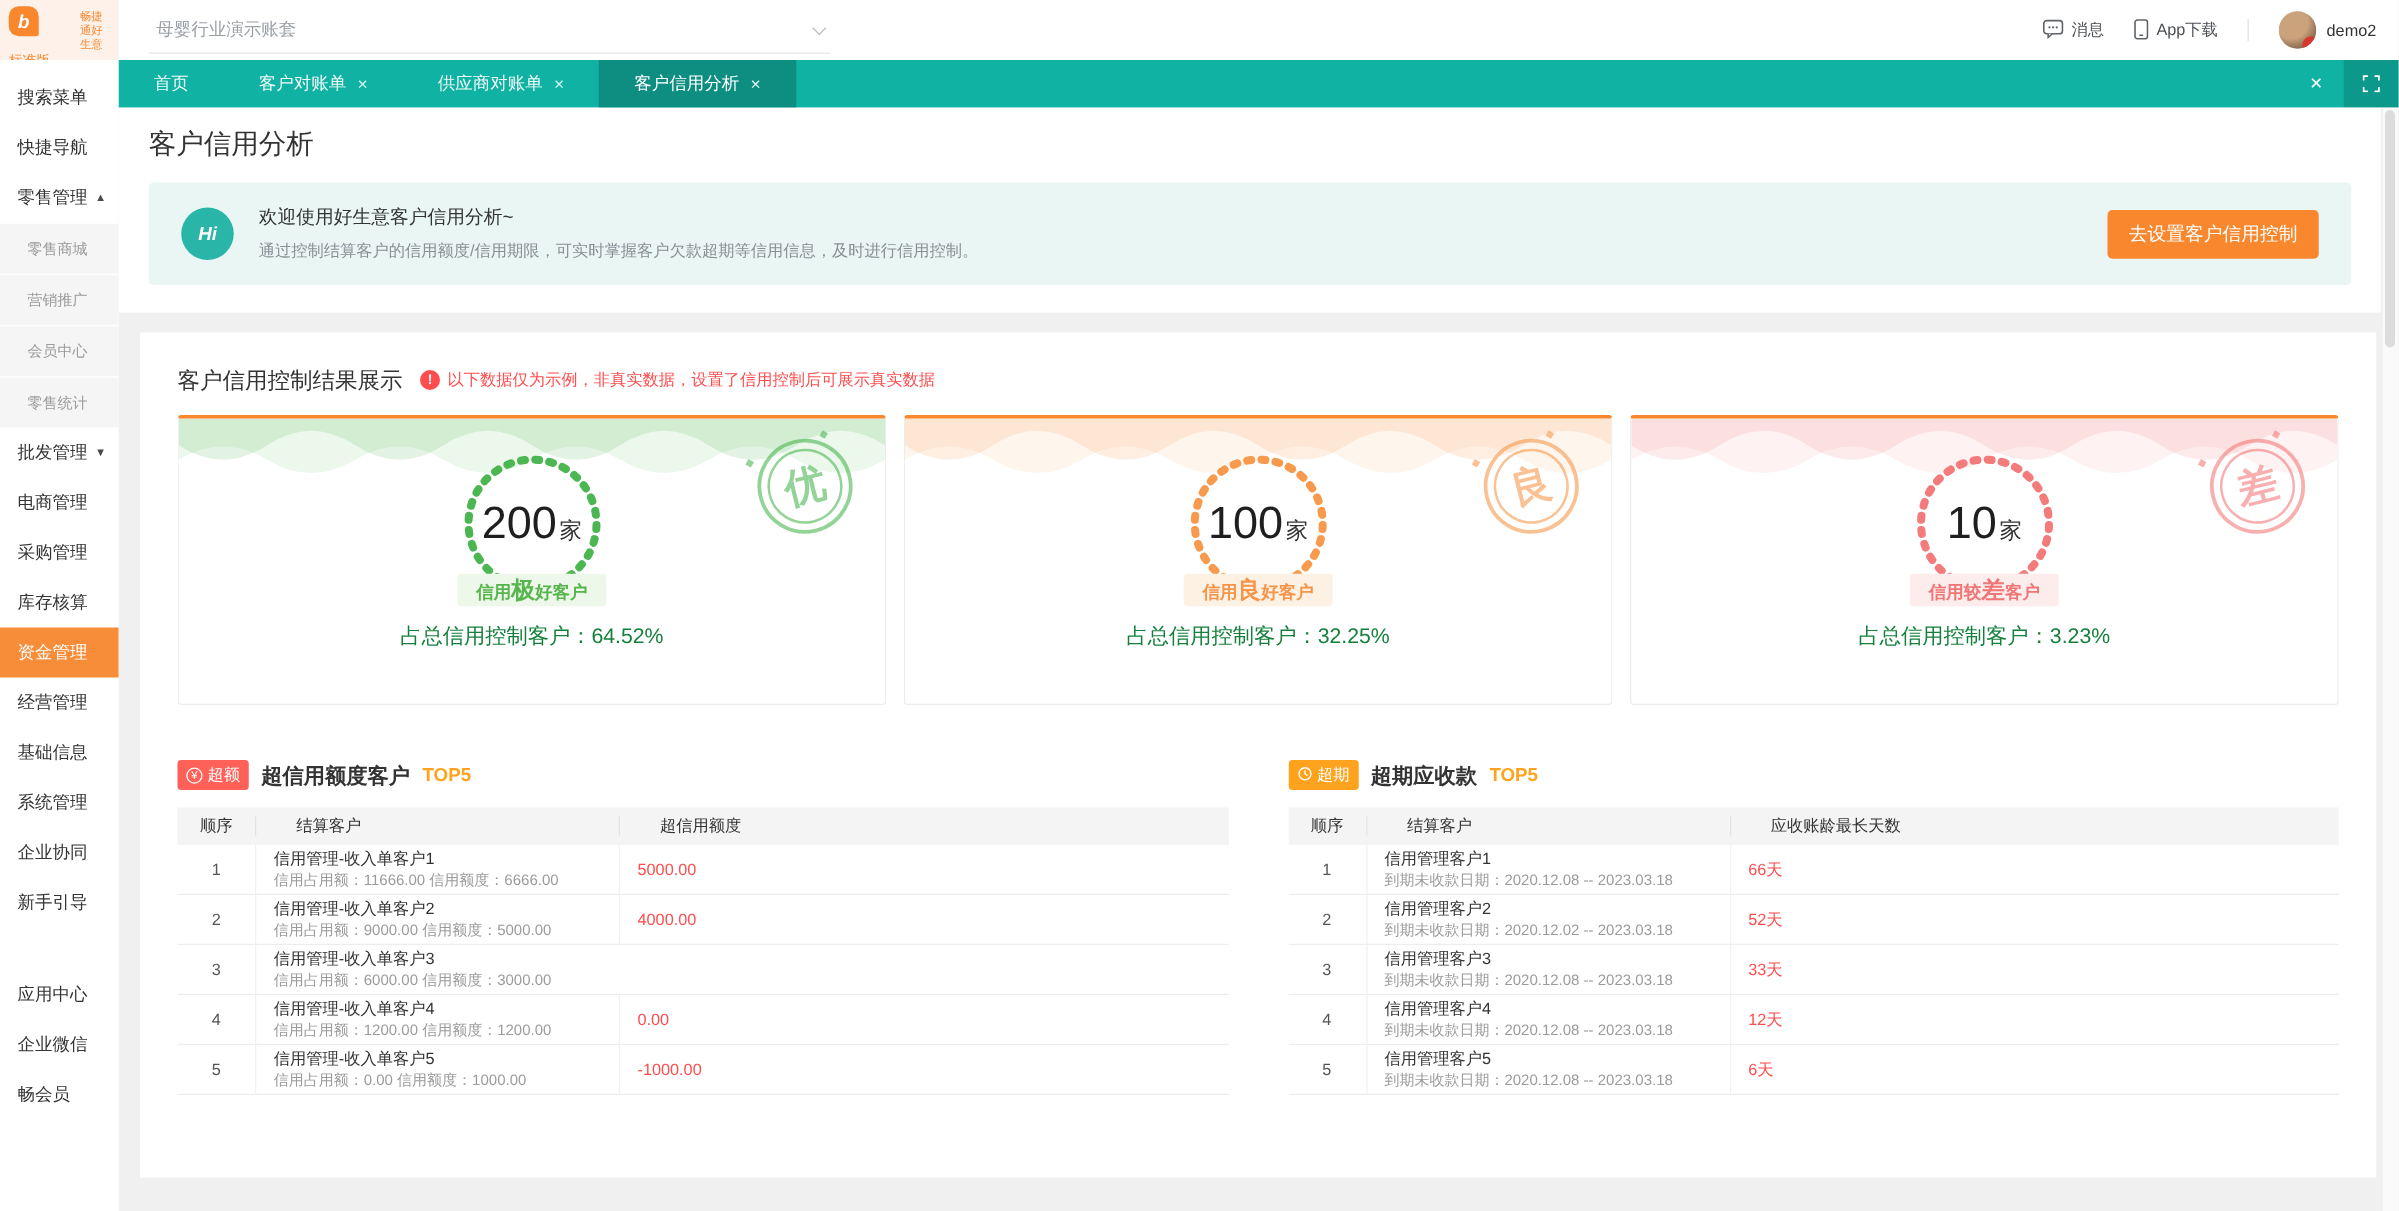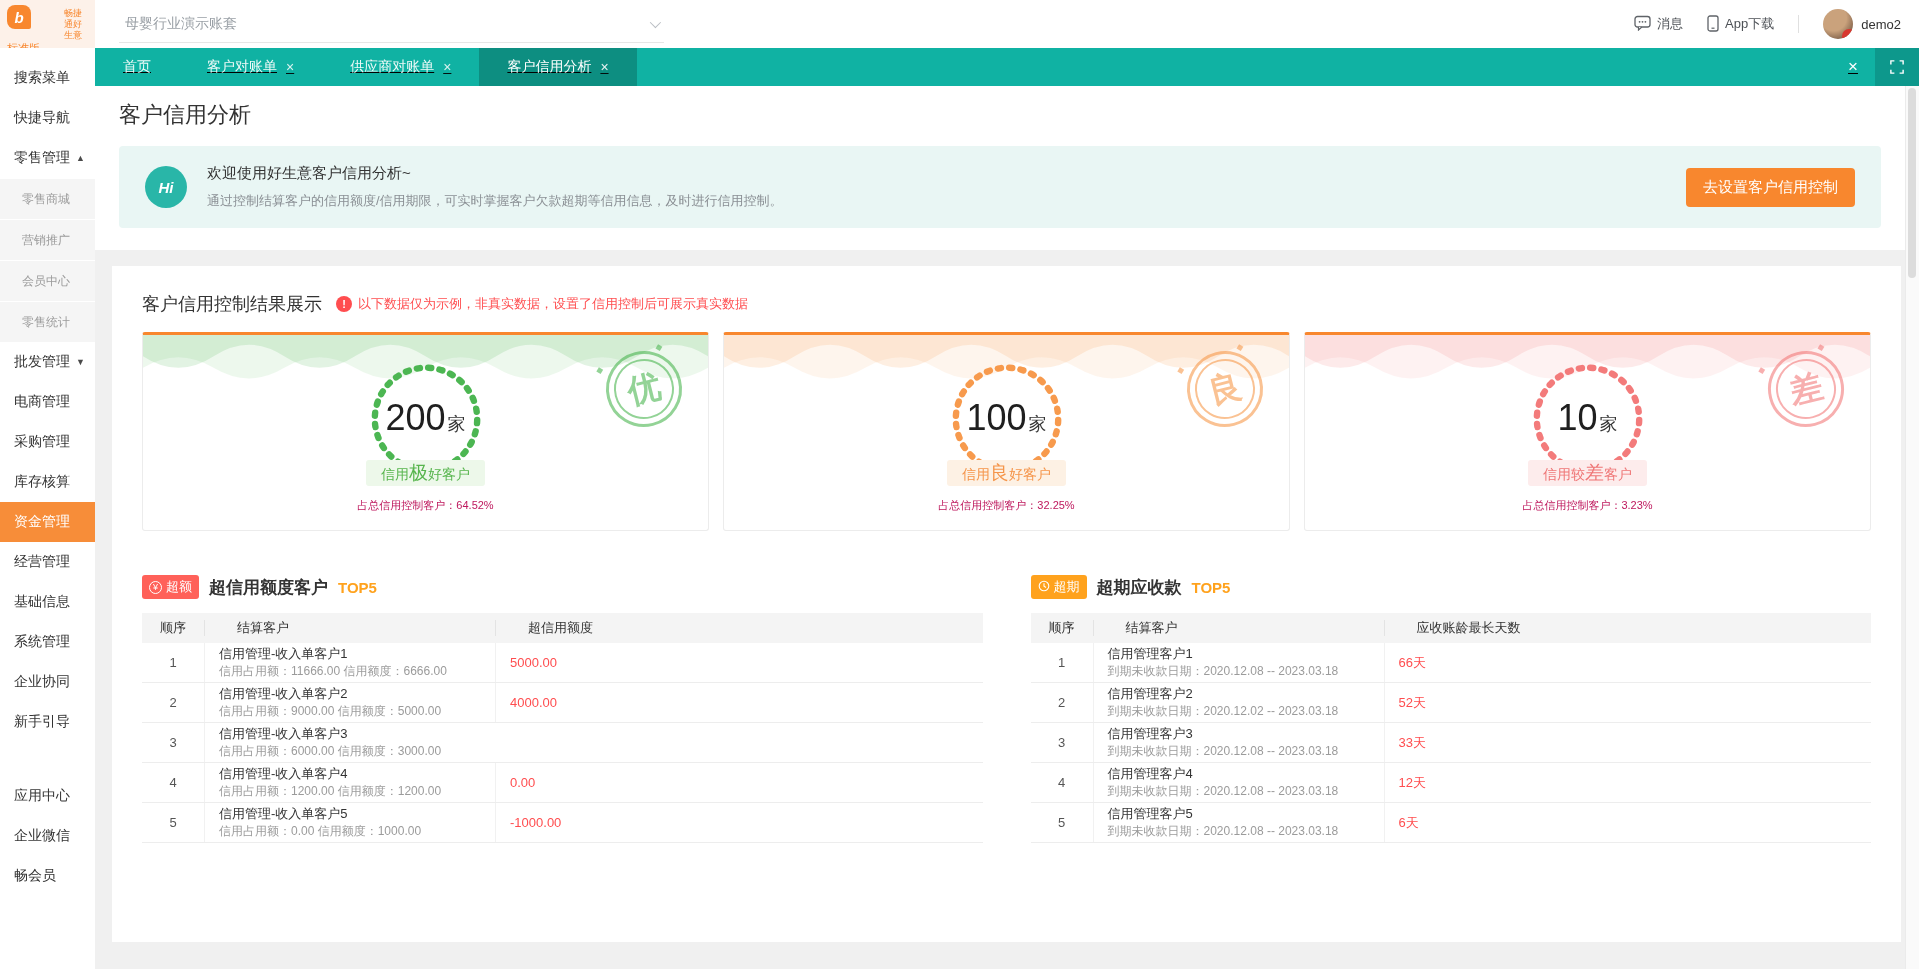--- a/index.html
+++ b/index.html
@@ -29,21 +29,21 @@
   .top-divider { width:1px; height:18px; background:#e0e0e0; }
   .user-box { display:flex; align-items:center; gap:8px; cursor:pointer; }
   .avatar { width:30px; height:30px; border-radius:50%;
             background:radial-gradient(circle at 35% 30%, #caa27c 0 45%, #8a6a51 75%, #5f4636),
                        linear-gradient(135deg,#b08968,#6d4c3d); position:relative; overflow:hidden; }
   .avatar::after { content:""; position:absolute; right:-3px; bottom:-4px; width:14px; height:14px;
                    background:#d8372f; border-radius:50%; }
   .username { font-size:13px; color:#333; }
 
   
-  .tabbar { background:var(--teal,#10b2a3); display:flex; align-items:stretch;text-decoration:underline; }
+  .tabbar { background:var(--teal,#10b2a3); display:flex; align-items:stretch; }
   .tab { display:flex; align-items:center; padding:0 28px; color:#effaf8; font-size:14px; cursor:pointer; }
   .tab.active { background:var(--teal-dark,#0d8e81); color:#fff; }
   .tab-close { margin-left:9px; font-size:14px; opacity:.9; }
   .win-controls { margin-left:auto; display:flex; }
   .winbtn { width:44px; display:flex; align-items:center; justify-content:center; color:#fff;
             font-size:17px; cursor:pointer; }
   .winbtn.fs { background:rgba(0,0,0,.14); }
   .winbtn svg { display:block; }
 
   
@@ -77,38 +77,38 @@
   .sec-head { display:flex; align-items:center; }
   .sec-title { font-size:18px; font-weight:500; color:#333; }
   .notice { display:flex; align-items:center; margin-left:14px; color:var(--danger,#ff4d4f); font-size:13px; }
   .notice-ico { width:16px; height:16px; border-radius:50%; background:var(--danger,#ff4d4f); color:#fff;
                 font-size:11px; font-weight:bold; display:flex; align-items:center; justify-content:center;
                 margin-right:6px; }
 
   
   .cards { display:grid; grid-template-columns:repeat(3,1fr); gap:14px; margin-top:16px; }
   .scard { position:relative; border:1px solid #ececec; border-top:3px solid var(--orange,#f8872e);
-           border-radius:3px; height:199px; background:#fff; overflow:hidden; text-align:center; }
+           border-radius:3px; height:232px; background:#fff; overflow:hidden; text-align:center; }
   .scard.green  { --th:#4cb652; }
   .scard.orange { --th:#f79a4d; }
   .scard.red    { --th:#f37b7b; }
   .waves { position:absolute; top:0; left:0; width:100%; height:54px; color:var(--th); }
   .gauge { position:relative; width:170px; height:108px; margin:22px auto 0; }
   .gauge svg.dial { width:160px; height:112px; }
   .dial path { stroke:var(--th); }
   .gauge-num { position:absolute; top:40px; left:0; width:100%; text-align:center; color:#1f1f1f; }
   .count { font-size:36px; }
   .unit { font-size:18px; color:#333; margin-left:2px; }
   .credit-tag { position:relative; display:inline-block; margin-top:-16px; padding:0 15px;
-                border-radius:3px; font-size:14px; z-index:2; }
+                border-radius:3px; font-size:14px; z-index:2;font-weight:bold; }
   .tag-big { font-size:19px; }
   .scard.green  .credit-tag { background:#edf8ea; color:#57b54d; }
   .scard.orange .credit-tag { background:#fdf1e4; color:#f5954a; }
   .scard.red    .credit-tag { background:#fdecec; color:#ef7676; }
-  .share { margin-top:12px; font-size:11px; color:#be185d; }
+  .share { margin-top:12px; font-size:17px; color:#15803d; }
   .stamp { position:absolute; top:16px; right:26px; width:76px; height:76px; border:3px solid currentColor;
            border-radius:50%; color:var(--th); opacity:.6; transform:rotate(-14deg); }
   .stamp::before { content:""; position:absolute; top:4px; left:-6px; width:5px; height:5px;
                    background:currentColor; transform:rotate(45deg); }
   .stamp::after  { content:""; position:absolute; top:-4px; right:8px; width:5px; height:5px;
                    background:currentColor; transform:rotate(45deg); }
   .stamp-inner { position:absolute; inset:5px; border:2px solid currentColor; border-radius:50%;
                  display:flex; align-items:center; justify-content:center; font-size:33px; font-weight:bold; }
 
   

